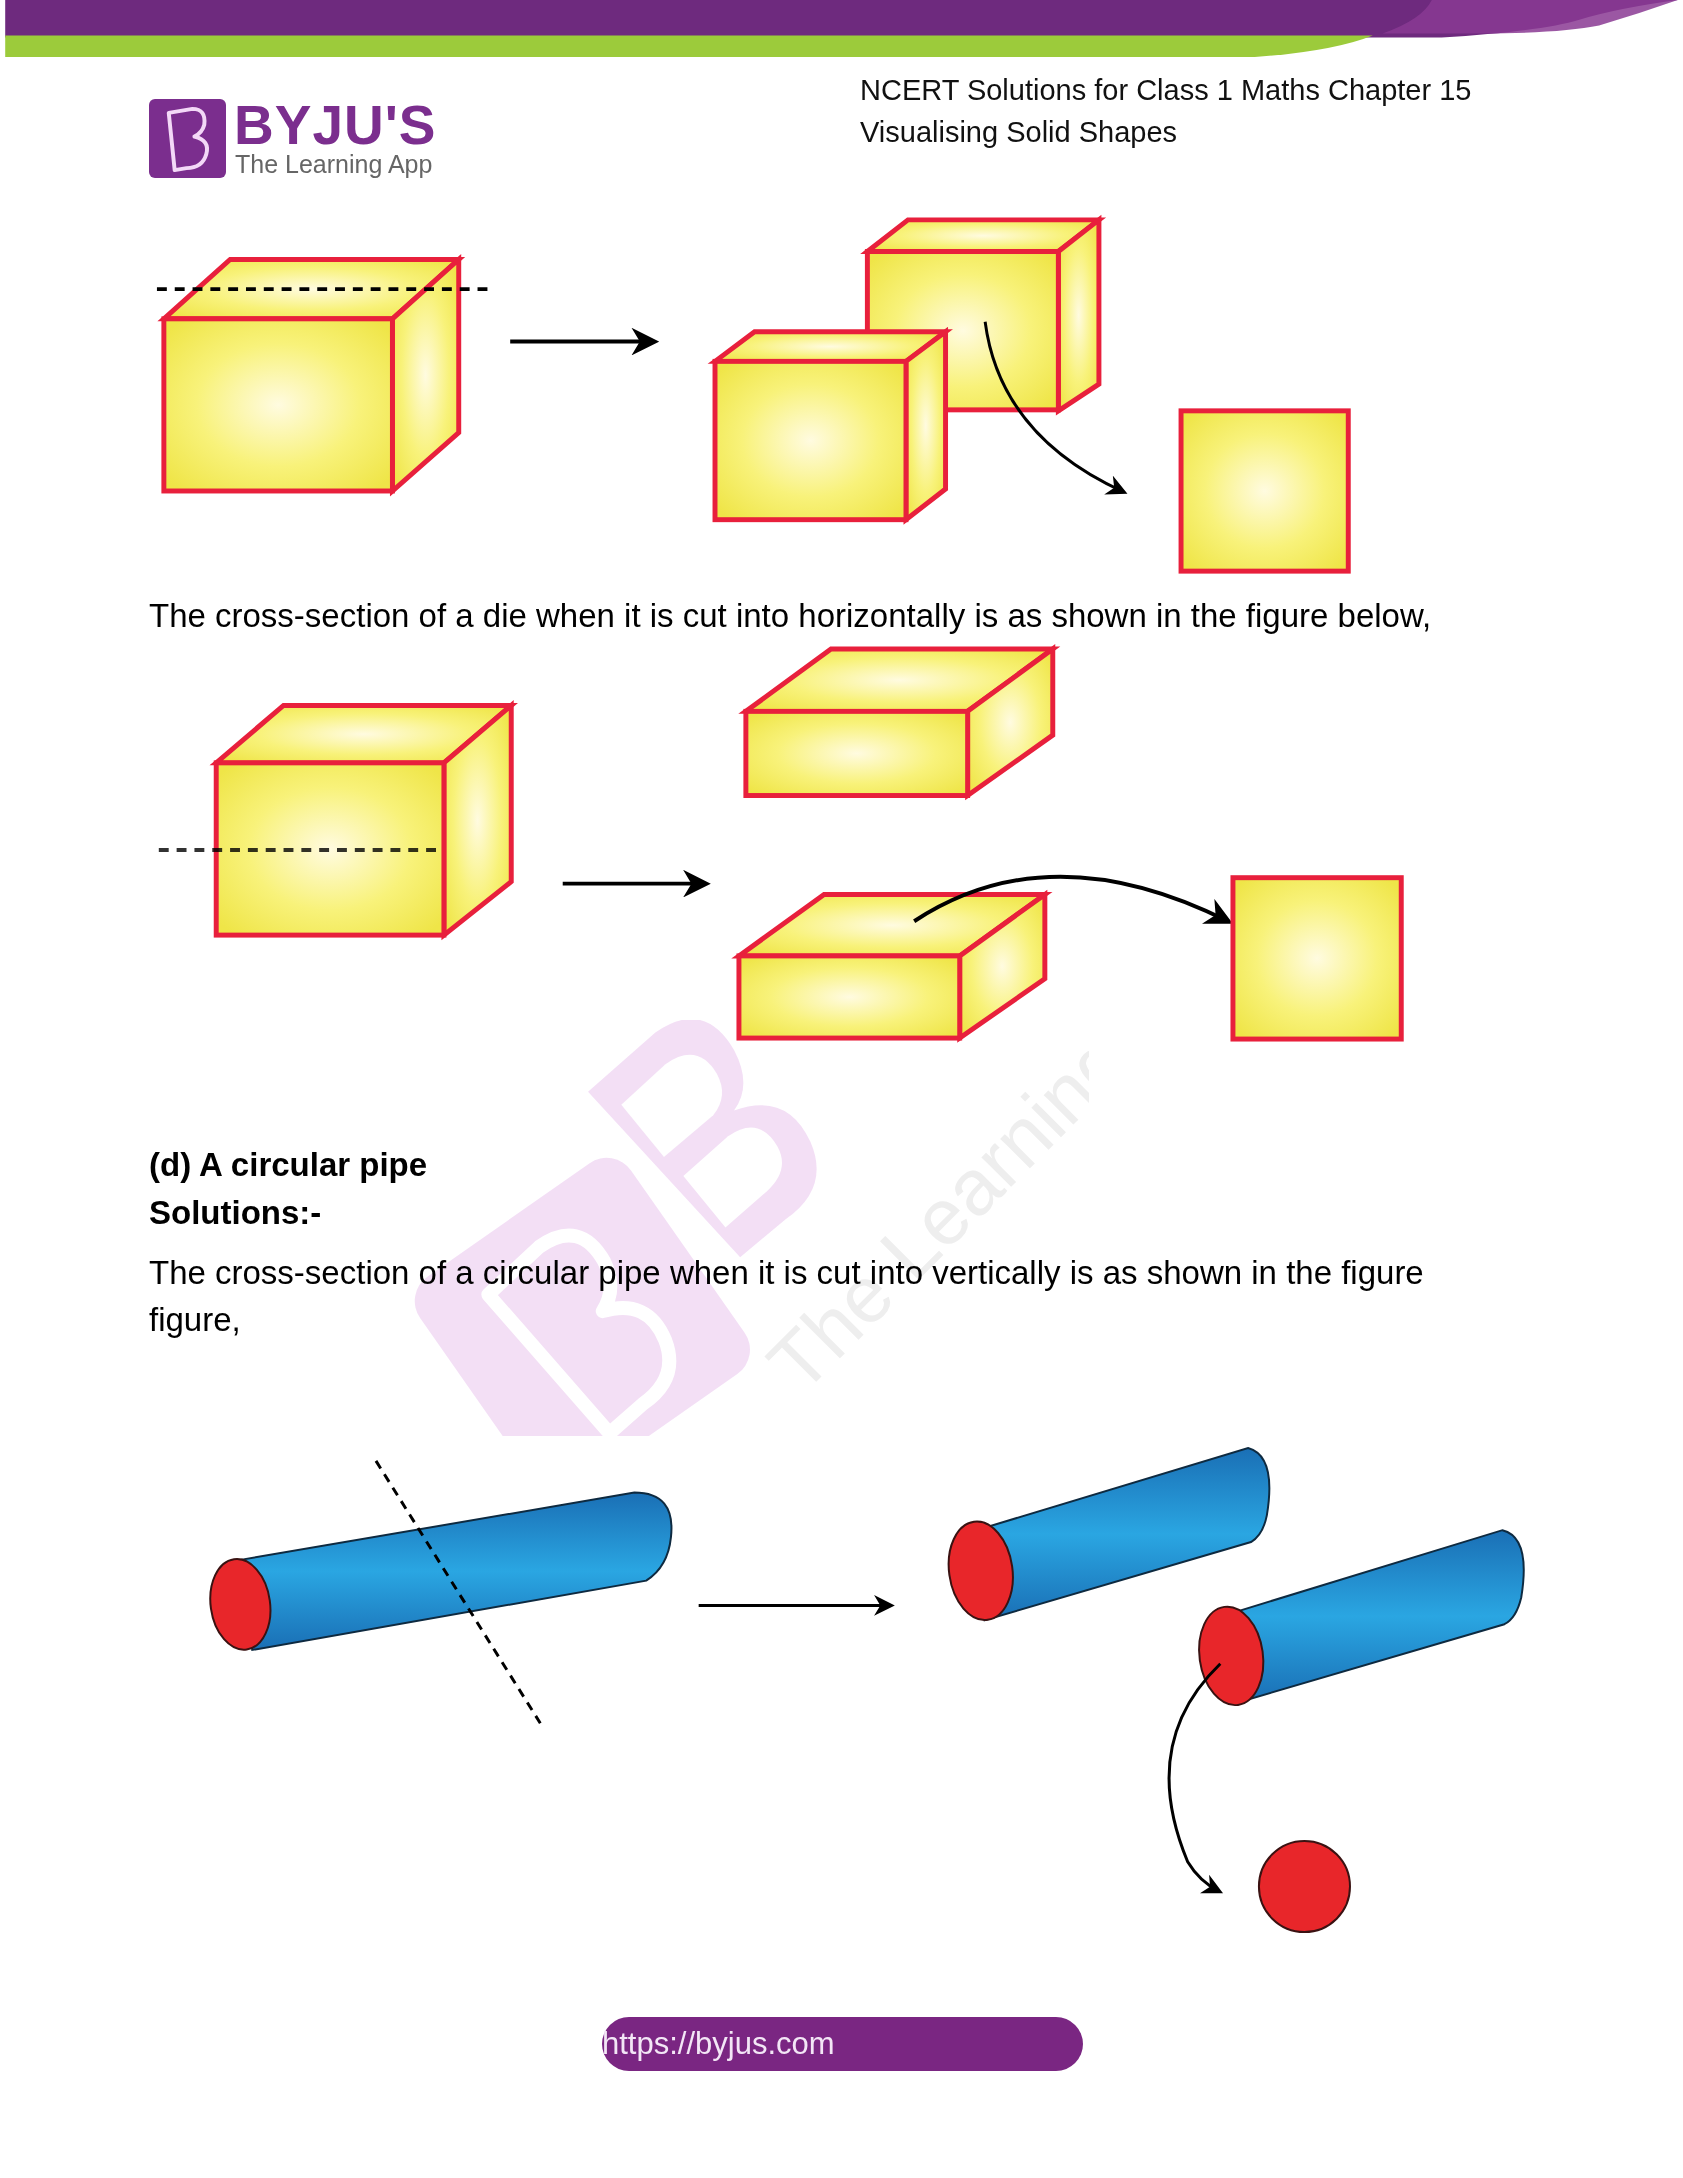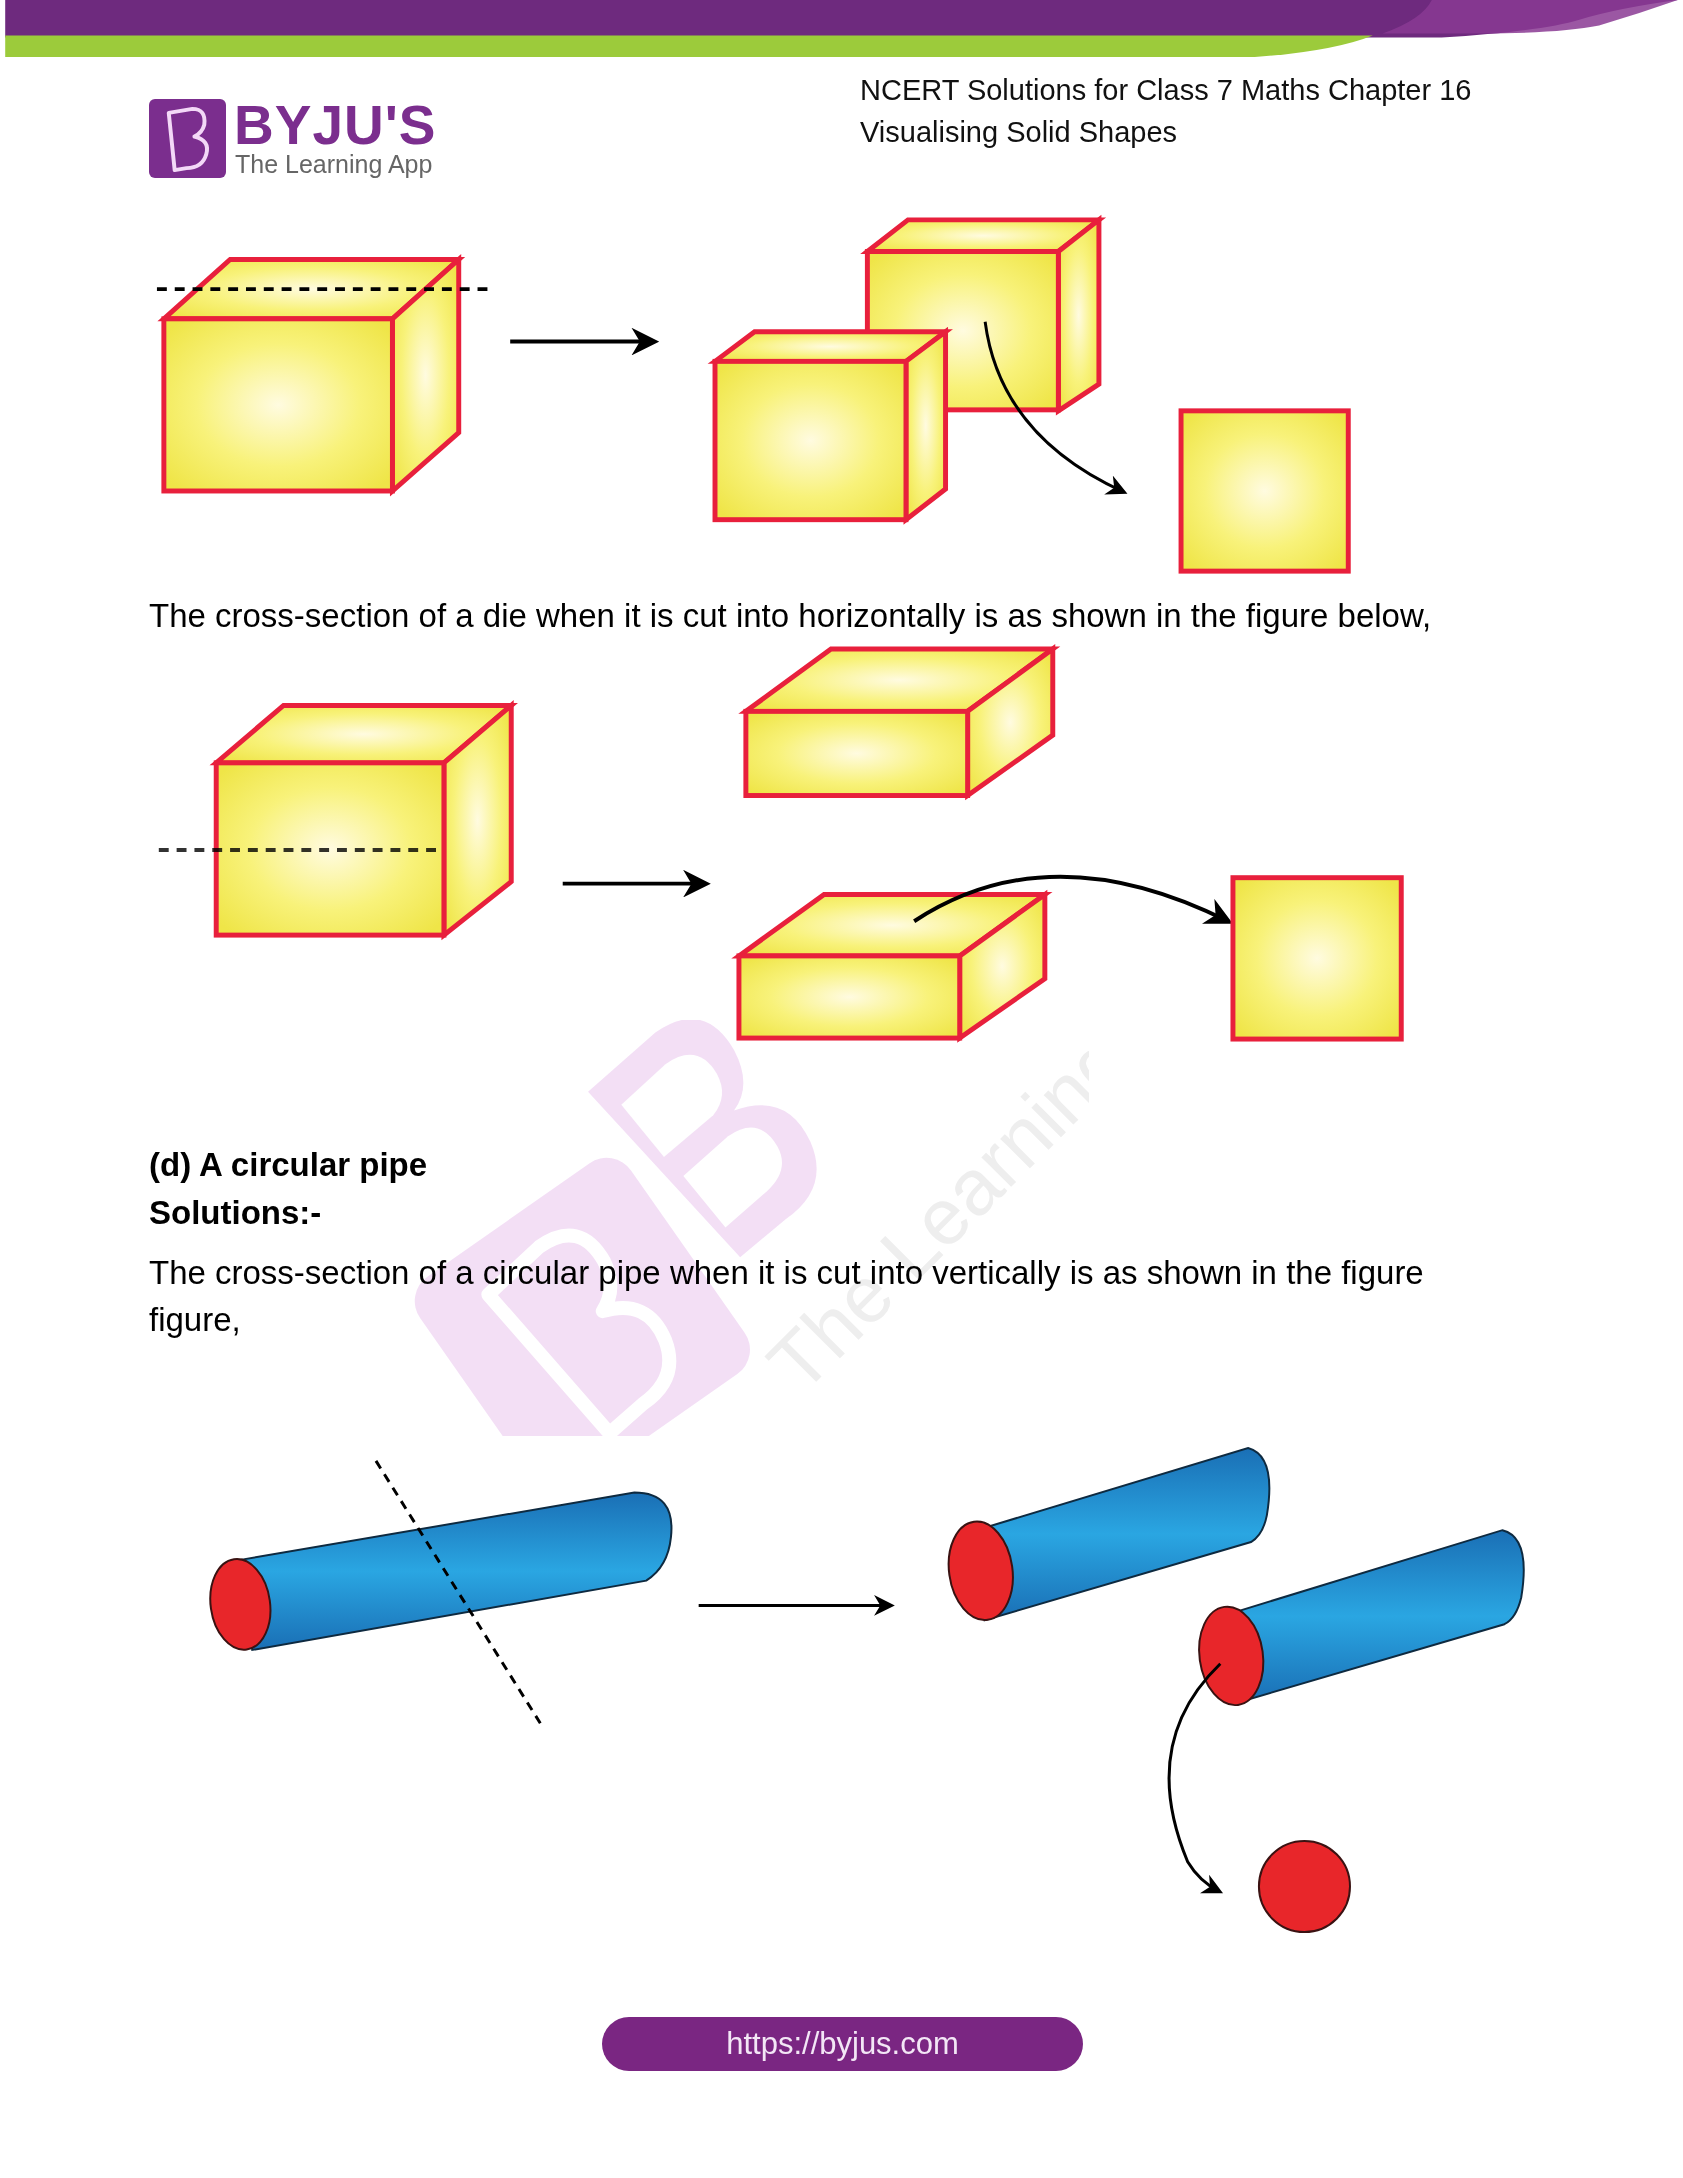--- a/index.html
+++ b/index.html
@@ -5,21 +5,21 @@
   html, body { margin:0; padding:0; background:#ffffff; }
   body { width:1683px; height:2178px; position:relative; overflow:hidden;
          font-family:"Liberation Sans", "DejaVu Sans", sans-serif; color:#000; }
   .abs { position:absolute; }
   .hdr-text { font-family:"Liberation Sans", sans-serif; font-size:29px; line-height:42px; color:#111; }
   .body-text { font-family:"Liberation Sans", sans-serif; font-size:33px; line-height:47px; color:#000000; }
   .bold { font-weight:bold; }
   .logo-word { font-family:"Liberation Sans", sans-serif; font-weight:bold; font-size:55px; color:#7b2e8e; letter-spacing:1px; line-height:57px; }
   .logo-sub { font-family:"Liberation Sans", sans-serif; font-size:25px; color:#666; line-height:28px; }
   .footer-pill { background:#7a2682; border-radius:30px; color:#f3e6f6; font-family:"Liberation Sans", sans-serif;
-                 font-size:31px; text-align:center; line-height:53px; }
+                 font-size:31px; line-height:53px; }
   svg { display:block; }
 </style>
 </head>
 <body>
 
 <svg class="abs" style="left:0;top:0" width="1683" height="61" viewBox="0 0 1700 62">
   <path d="M0 0 H1700 V0 Q1640 8 1600 20 Q1560 32 1460 38 L0 38 Z" fill="#6e2a7e"></path>
   <path d="M1450 0 H1700 Q1660 14 1620 26 Q1580 34 1500 34 L1400 34 Q1440 20 1450 0 Z" fill="#8a3a93" opacity="0.85"></path>
   <path d="M0 38 H1730 Q1700 38 1690 38 L1730 38 Z" fill="#6e2a7e"></path>
   <path d="M0 36 H1390 Q1350 52 1270 58 L0 58 Z" fill="#9ccb3b"></path>
@@ -28,21 +28,21 @@
 <div class="abs" style="left:149px;top:99px;width:297px;height:81px;">
   <svg class="abs" style="left:0;top:0" width="77" height="79" viewBox="0 0 78 80">
     <rect x="0" y="0" width="78" height="80" rx="6" fill="#7b2e8e"></rect>
     <path d="M20 14 L44 10 Q58 10 56 26 Q54 34 46 38 Q62 42 58 56 Q54 70 38 70 L26 72 Z" fill="none" stroke="#f3d8f7" stroke-width="4" stroke-linejoin="round"></path>
   </svg>
   <div class="abs logo-word" style="left:85px;top:-2px;">BYJU'S</div>
   <div class="abs logo-sub" style="left:86px;top:51px;">The Learning App</div>
 </div>
 
 <div class="abs hdr-text" style="left:860px;top:69px;">
-  <div>NCERT Solutions for Class 7 Maths Chapter 16</div>
+  <div>NCERT Solutions for Class 1 Maths Chapter 15</div>
   <div>Visualising Solid Shapes</div>
 </div>
 
 <svg width="0" height="0" style="position:absolute">
   <defs>
     <radialGradient id="yel" cx="50%" cy="50%" r="65%">
       <stop offset="0%" stop-color="#fffbe0"></stop>
       <stop offset="55%" stop-color="#f8f27a"></stop>
       <stop offset="100%" stop-color="#efe548"></stop>
     </radialGradient>

